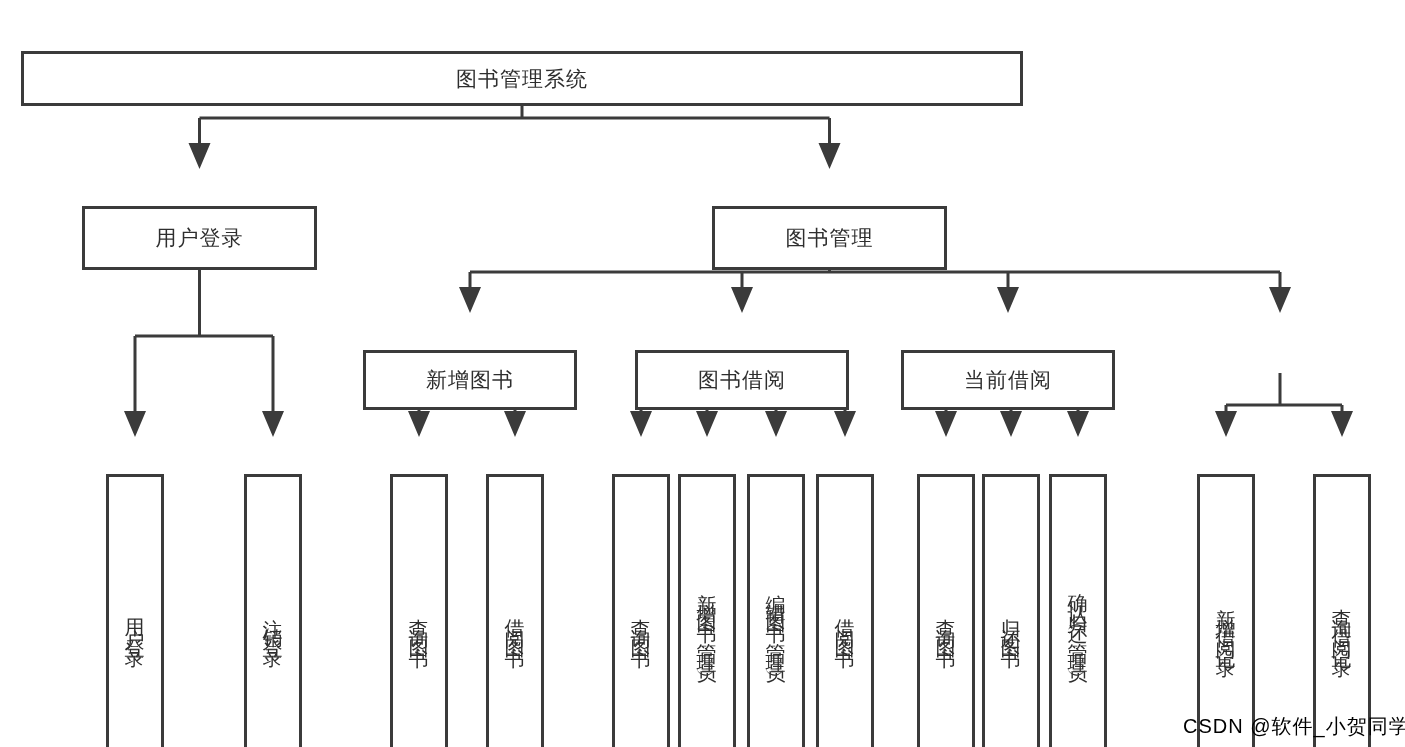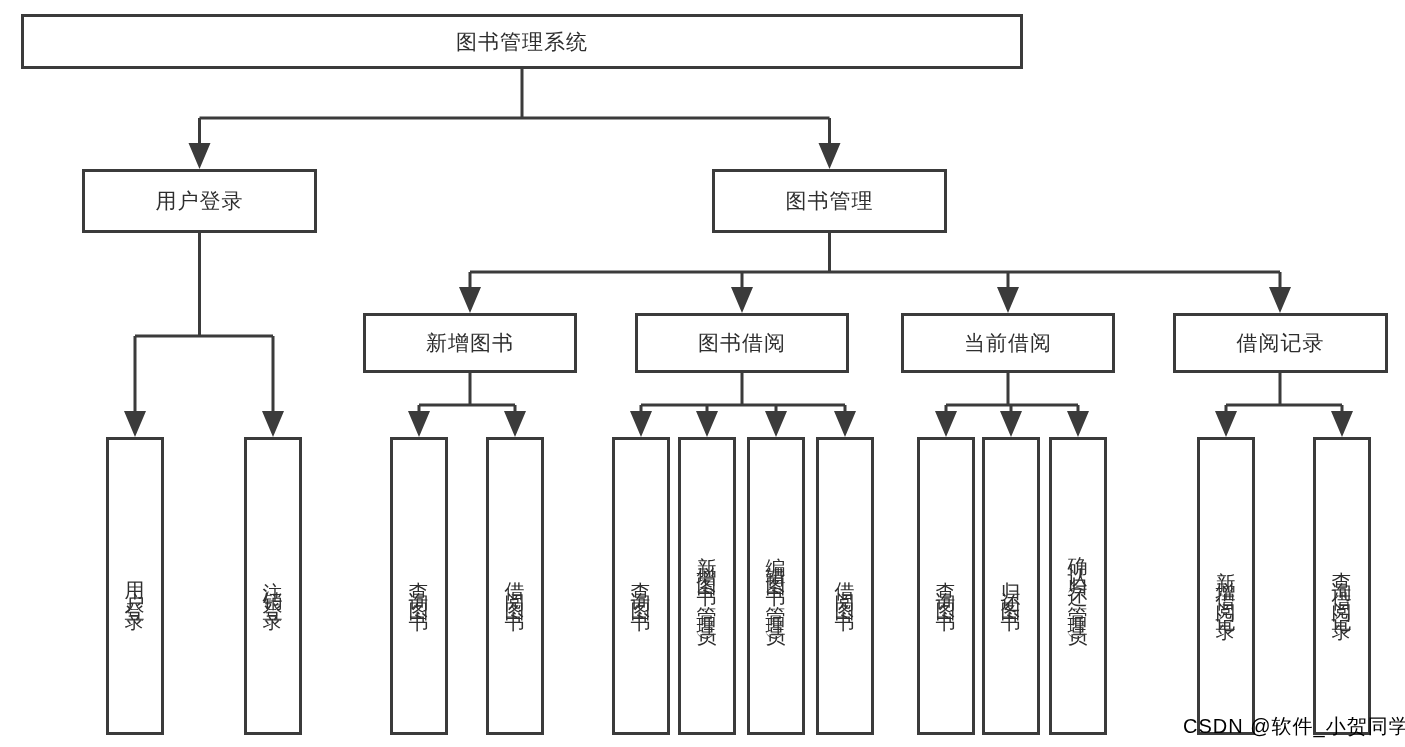--- a/index.html
+++ b/index.html
@@ -13,20 +13,21 @@
   #connectors{position:absolute;left:0;top:0;width:1405px;height:747px;}
   .cline{stroke:#3b3b3b;stroke-width:3;fill:none;}
   .chead{fill:#3b3b3b;stroke:none;}
   .box{
     position:absolute;
     box-sizing:border-box;
     border:3px solid #3b3b3b;
     background:#fff;
     display:flex;align-items:center;justify-content:center;
     color:#2e2e2e;
+    margin-top:37px;
   }
   .hbox{font-size:21px;letter-spacing:1px;}
   .vbox{font-size:20px;}
   .vbox .vtext{
     writing-mode:vertical-rl;
     text-orientation:mixed;
     letter-spacing:10px;
     line-height:1.1;
     white-space:nowrap;
   }
@@ -81,23 +82,20 @@
 
   <div class="box hbox" style="left:363px;top:313px;width:214px;height:60px;">
     <span>新增图书</span>
   </div>
   <div class="box hbox" style="left:635px;top:313px;width:214px;height:60px;">
     <span>图书借阅</span>
   </div>
   <div class="box hbox" style="left:901px;top:313px;width:214px;height:60px;">
     <span>当前借阅</span>
   </div>
-  <div class="box hbox" style="left:1173px;top:313px;width:215px;height:60px;">
-    <span>借阅记录</span>
-  </div>
 
   <div class="box vbox" style="left:106px;top:437px;width:58px;height:298px;">
     <span class="vtext">用户登录</span>
   </div>
   <div class="box vbox" style="left:244px;top:437px;width:58px;height:298px;">
     <span class="vtext">注销登录</span>
   </div>
 
   <div class="box vbox" style="left:390px;top:437px;width:58px;height:298px;">
     <span class="vtext">查询图书</span>

